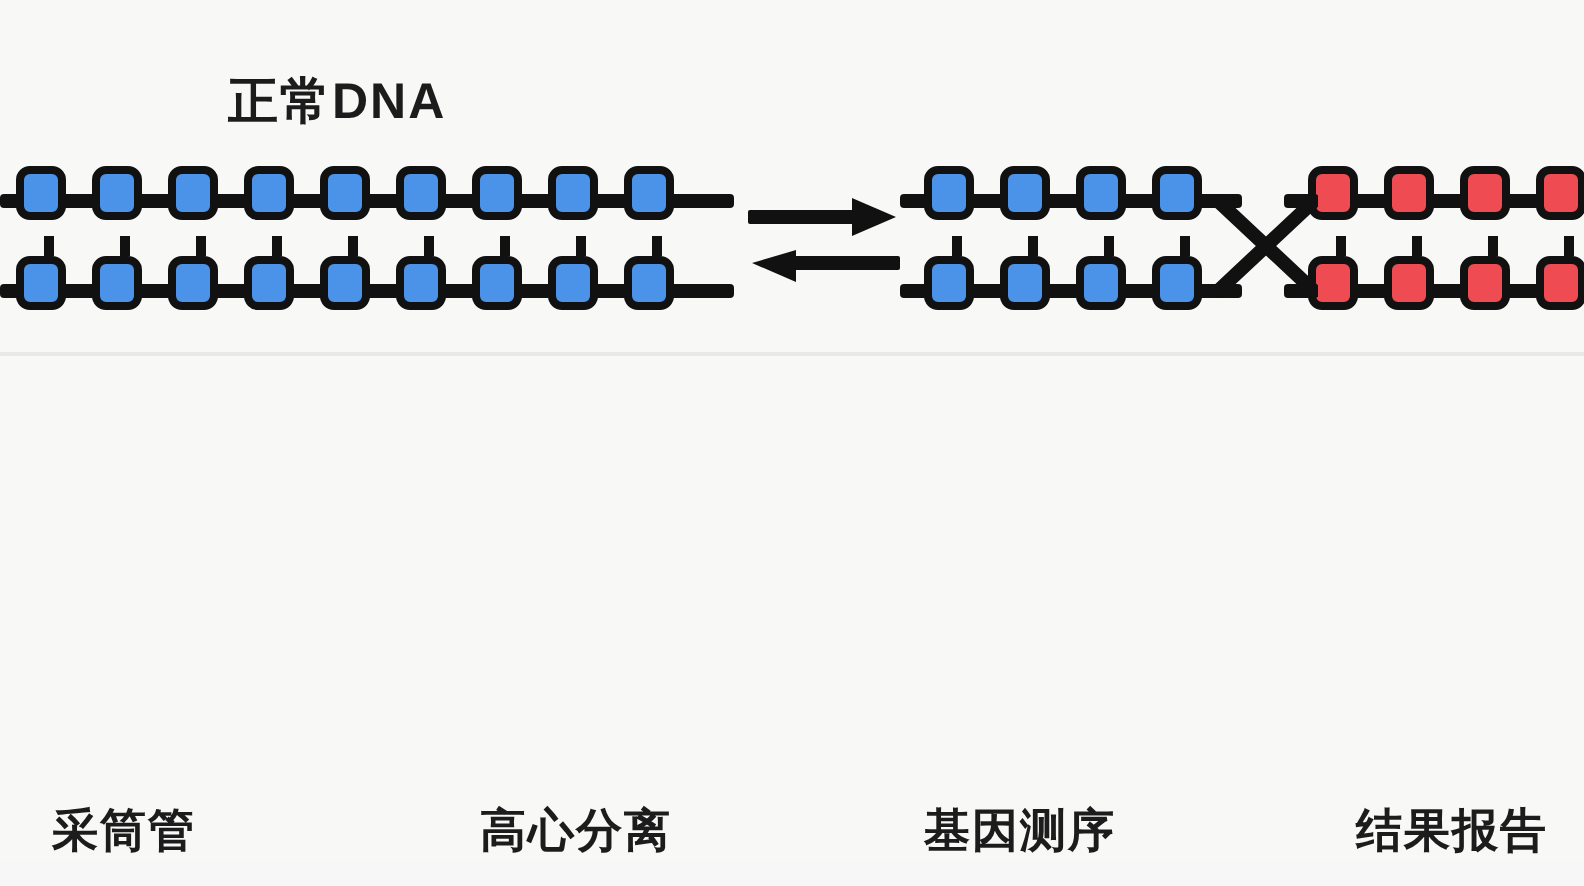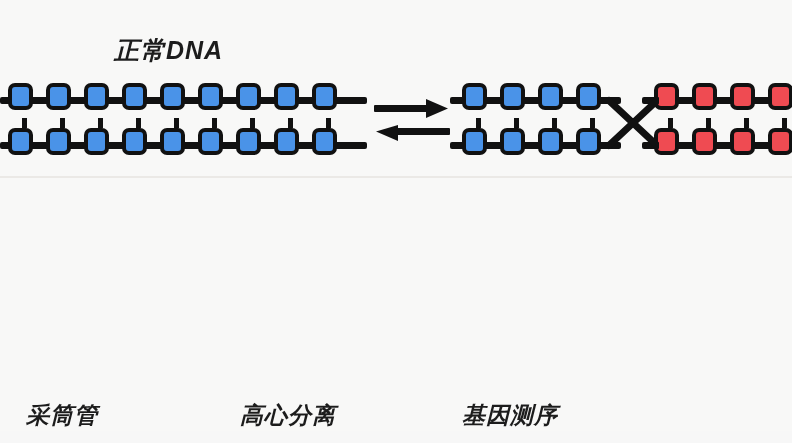--- a/index.html
+++ b/index.html
@@ -2,21 +2,21 @@
 <html><head>
 <meta charset="utf-8">
 <style>
   * { margin:0; padding:0; box-sizing:border-box; }
   html,body { width:792px; height:443px; overflow:hidden; }
   body {
     font-family:"Liberation Sans","DejaVu Sans",sans-serif;
     background:#f7f7f7;
     position:relative;
   }
-  #stage { position:relative; width:792px; height:431px; background:#f8f8f7;font-style:italic; }
+  #stage { position:relative; width:792px; height:431px; background:#f8f8f7; }
 
   
   .top-section { position:absolute; left:0; top:0; width:792px; height:178px; }
 
   .top-title {
     position:absolute;
     font-size:25px;
     font-weight:bold;
     color:#1c1c1c;
     letter-spacing:1px;
@@ -160,15 +160,16 @@
       </div>
   </div>
 
   <div class="divider"></div>
 
   <div class="steps">
 
     <div class="step-label" style="left:26px;">采筒管</div>
     <div class="step-label" style="left:462px;">基因测序</div>
     <div class="step-label" style="left:240px;">高心分离</div>
+    <div class="step-label" style="left:678px;">结果报告</div>
 
   </div>
 </div>
 
 </body></html>

